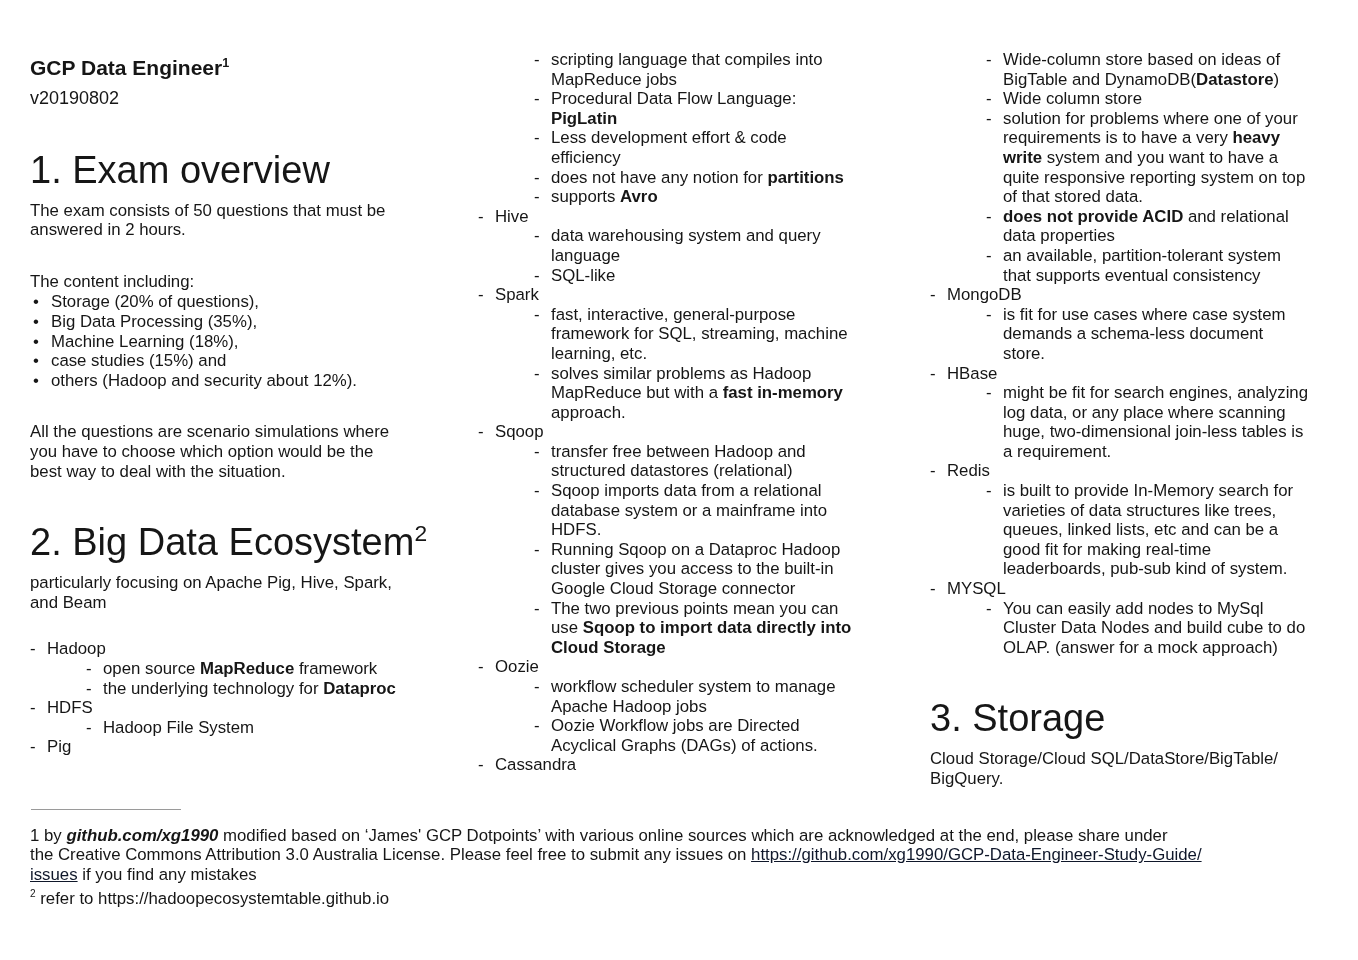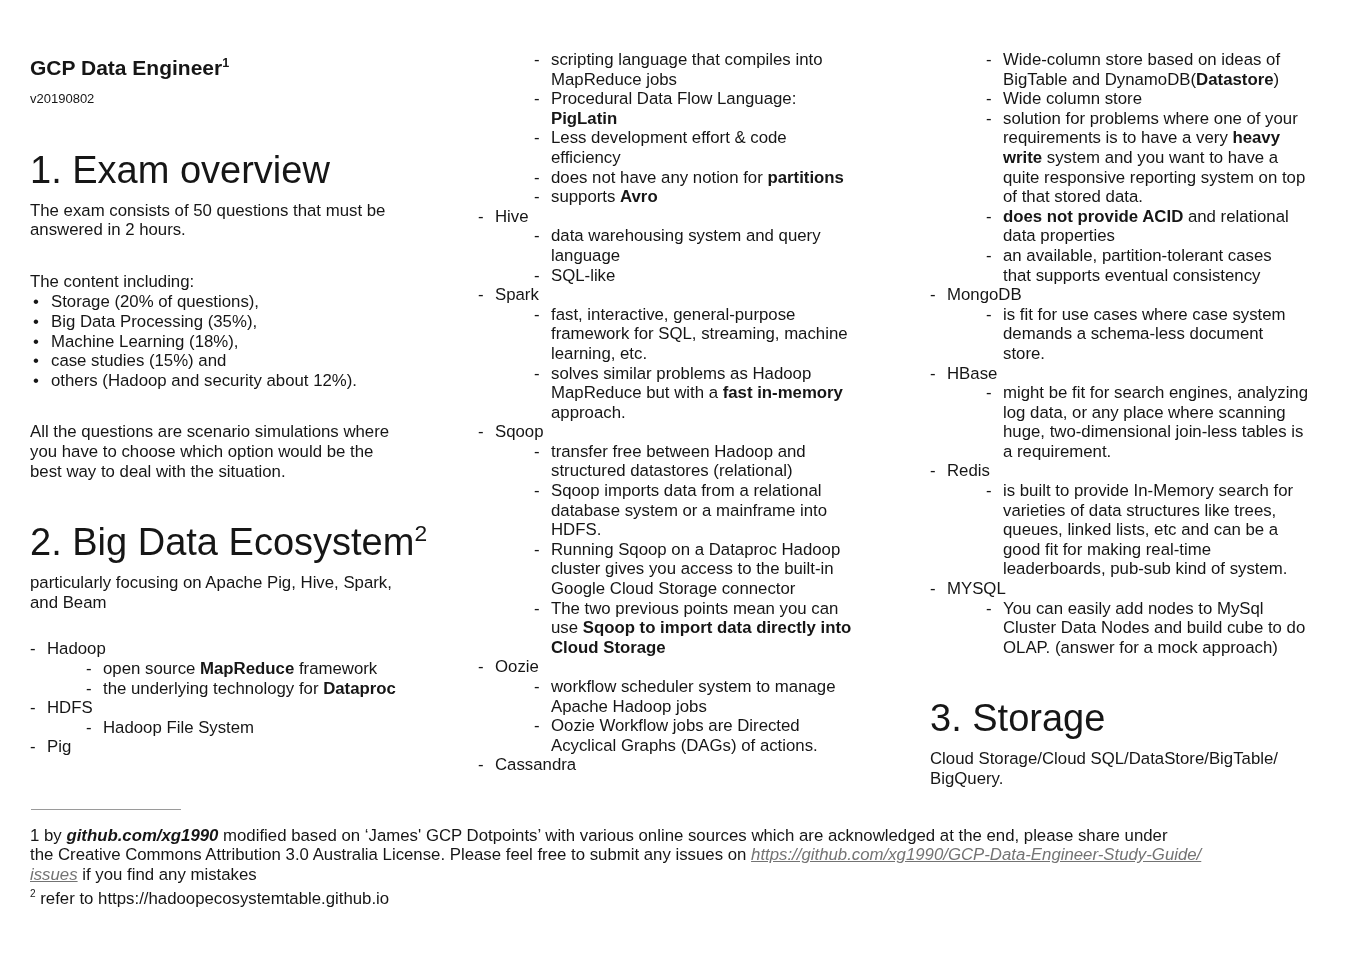--- a/index.html
+++ b/index.html
@@ -11,40 +11,40 @@
     -webkit-font-smoothing: antialiased;
   }
   .page { box-sizing: border-box; padding: 50px 0 0 30px; }
   .columns {
     display: grid;
     grid-template-columns: 420px 424px 424px;
     column-gap: 28px;
     align-items: start;
   }
   .b-doc-title { font-size: 21px; line-height: 36px; font-weight: bold; }
-  .b-version  { font-size: 13px; margin-top: 3px; }
+  .b-version  { font-size: 18px; margin-top: 3px; }
   .b-heading  { font-size: 38px; line-height: 35px; font-weight: normal; margin-top: 44px; }
   .b-para     { margin-top: 32px; }
   .b-heading + .b-para { margin-top: 13px; }
   .b-para + .b-bullet-list { margin-top: 1px; }
   .b-dash-list { margin-top: 27px; }
   .col > .b-dash-list:first-child { margin-top: 0; }
   .bullet-item { position: relative; padding-left: 21px; }
   .bullet-item > .marker { position: absolute; left: 3px; }
   .dash-item { position: relative; padding-left: 17px; }
   .dash-item > .marker { position: absolute; left: 0; }
   .dash-item.lvl1 { margin-left: 56px; }
   .rb { font-weight: bold; }
   .ri { font-style: italic; }
   .rsup { vertical-align: super; font-size: 60%; line-height: 0; }
   .footnotes { margin-top: 20px; }
   .footnote-rule { width: 150px; height: 0; border: none; border-top: 1px solid #9a9a9a; margin-left: 1px; }
   .footnote { margin-top: 16px; padding-right: 8px; }
   .footnote + .footnote { margin-top: 5px; }
-  a.hlink { color: #737373; text-decoration: underline; cursor: pointer; font-style: italic; }
+  a.hlink { color: #0f172a; text-decoration: underline; cursor: pointer; }
 </style>
 </head>
 <body>
 
 <div class="page">
   <div class="columns">
     <div class="col">
         <div class="b-doc-title"><span class="run">GCP Data Engineer</span><span class="run rsup">1</span></div>
         <div class="b-version"><span class="run">v20190802</span></div>
         <div class="b-heading"><span class="run">1. Exam overview</span></div>
@@ -92,21 +92,21 @@
           <div class="dash-item lvl1"><span class="marker">-</span><span class="run">Oozie Workflow jobs are Directed</span><br><span class="run">Acyclical Graphs (DAGs) of actions.</span></div>
           <div class="dash-item lvl0"><span class="marker">-</span><span class="run">Cassandra</span></div>
         </div>
       </div>
     <div class="col">
         <div class="b-dash-list">
           <div class="dash-item lvl1"><span class="marker">-</span><span class="run">Wide-column store based on ideas of</span><br><span class="run">BigTable and DynamoDB(</span><span class="run rb">Datastore</span><span class="run">)</span></div>
           <div class="dash-item lvl1"><span class="marker">-</span><span class="run">Wide column store</span></div>
           <div class="dash-item lvl1"><span class="marker">-</span><span class="run">solution for problems where one of your</span><br><span class="run">requirements is to have a very </span><span class="run rb">heavy</span><br><span class="run rb">write</span><span class="run"> system and you want to have a</span><br><span class="run">quite responsive reporting system on top</span><br><span class="run">of that stored data.</span></div>
           <div class="dash-item lvl1"><span class="marker">-</span><span class="run rb">does not provide ACID</span><span class="run"> and relational</span><br><span class="run">data properties</span></div>
-          <div class="dash-item lvl1"><span class="marker">-</span><span class="run">an available, partition-tolerant cases</span><br><span class="run">that supports eventual consistency</span></div>
+          <div class="dash-item lvl1"><span class="marker">-</span><span class="run">an available, partition-tolerant system</span><br><span class="run">that supports eventual consistency</span></div>
           <div class="dash-item lvl0"><span class="marker">-</span><span class="run">MongoDB</span></div>
           <div class="dash-item lvl1"><span class="marker">-</span><span class="run">is fit for use cases where case system</span><br><span class="run">demands a schema-less document</span><br><span class="run">store.</span></div>
           <div class="dash-item lvl0"><span class="marker">-</span><span class="run">HBase</span></div>
           <div class="dash-item lvl1"><span class="marker">-</span><span class="run">might be fit for search engines, analyzing</span><br><span class="run">log data, or any place where scanning</span><br><span class="run">huge, two-dimensional join-less tables is</span><br><span class="run">a requirement.</span></div>
           <div class="dash-item lvl0"><span class="marker">-</span><span class="run">Redis</span></div>
           <div class="dash-item lvl1"><span class="marker">-</span><span class="run">is built to provide In-Memory search for</span><br><span class="run">varieties of data structures like trees,</span><br><span class="run">queues, linked lists, etc and can be a</span><br><span class="run">good fit for making real-time</span><br><span class="run">leaderboards, pub-sub kind of system.</span></div>
           <div class="dash-item lvl0"><span class="marker">-</span><span class="run">MYSQL</span></div>
           <div class="dash-item lvl1"><span class="marker">-</span><span class="run">You can easily add nodes to MySql</span><br><span class="run">Cluster Data Nodes and build cube to do</span><br><span class="run">OLAP. (answer for a mock approach)</span></div>
         </div>
         <div class="b-heading"><span class="run">3. Storage</span></div>

